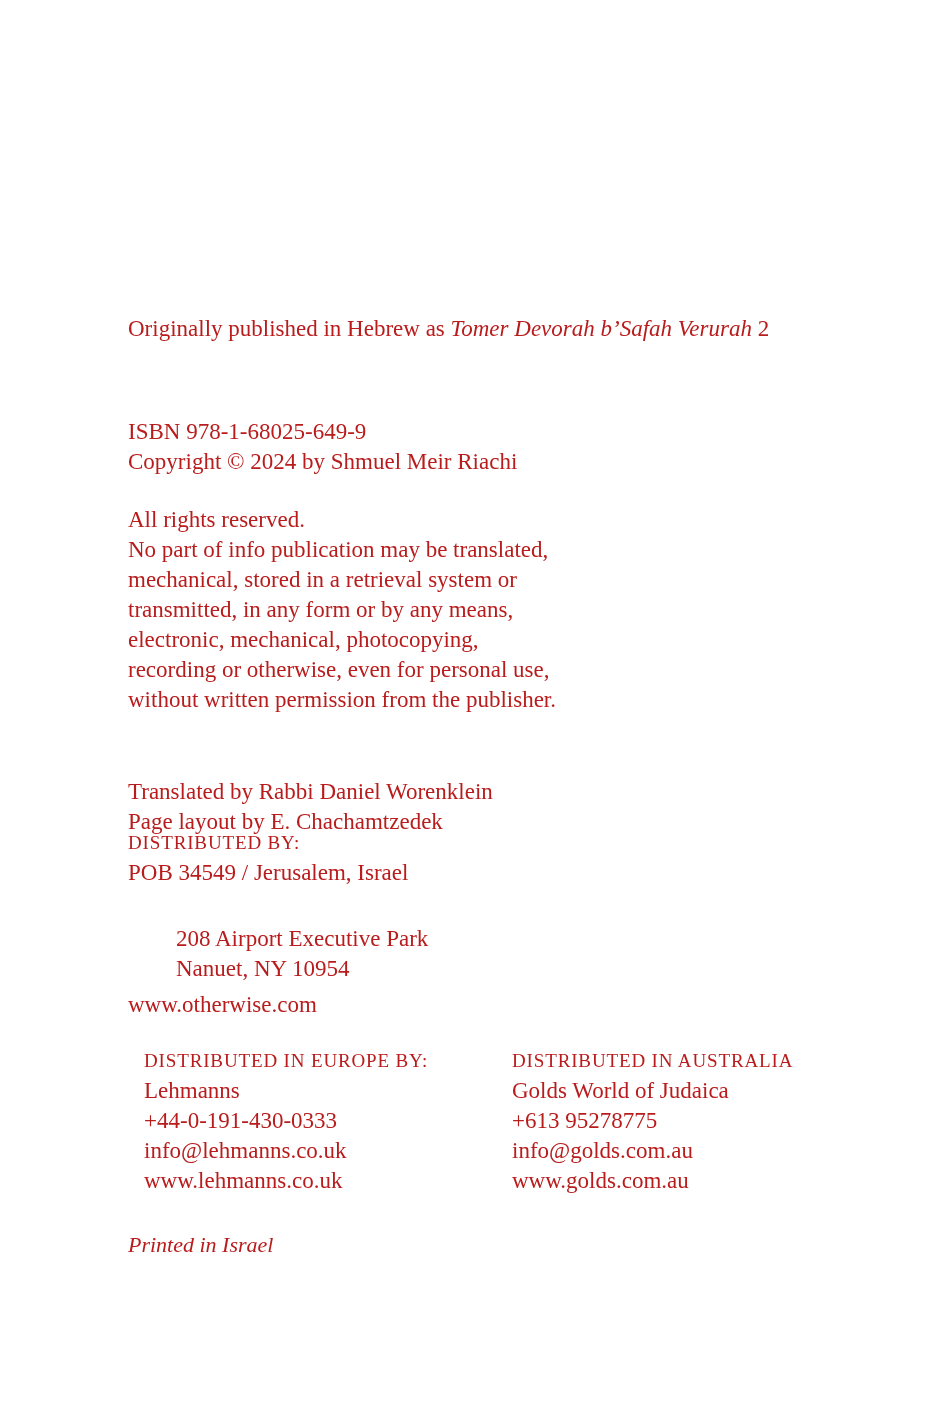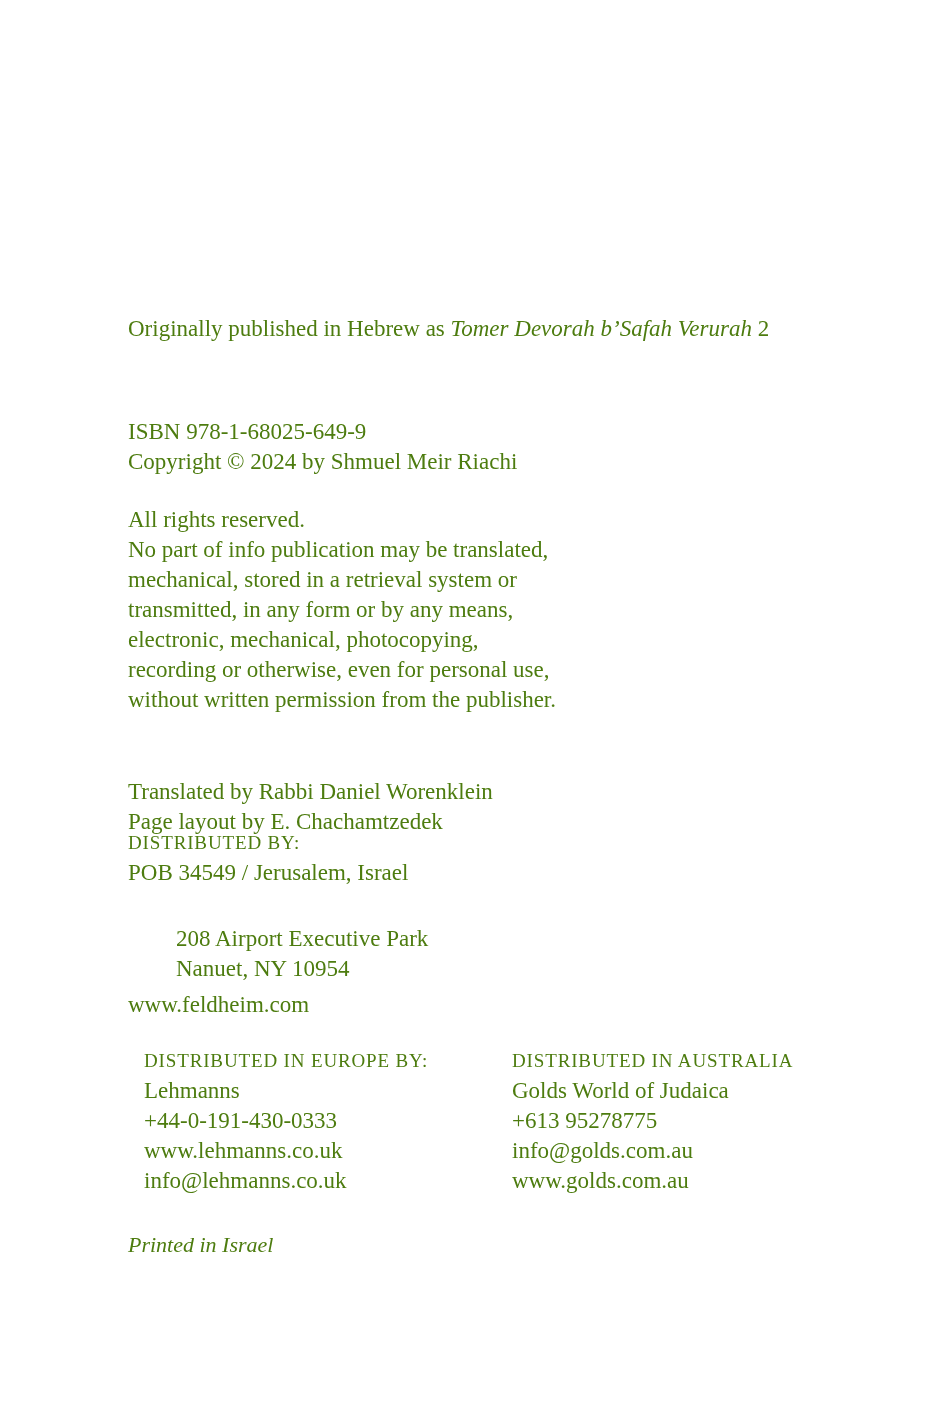--- a/index.html
+++ b/index.html
@@ -6,21 +6,21 @@
     margin: 0;
     padding: 0;
     background: #ffffff;
   }
   .page {
     position: relative;
     width: 793px;
     height: 1425px;
     background: #ffffff;
     font-family: "Liberation Serif", "DejaVu Serif", serif;
-    color: #4d7c0f;
+    color: #b91c1c;
     font-size: 23px;
     line-height: 30px;
     overflow: hidden;
   }
   .block {
     position: absolute;
     left: 128px;
     white-space: nowrap;
   }
   .caps-heading {
@@ -71,30 +71,30 @@
     <div class="caps-heading">DISTRIBUTED BY:</div>
     <div>POB 34549 / Jerusalem, Israel</div>
   </div>
 
   <div class="block" style="top: 924px; margin-left: 48px;">
     <div>208 Airport Executive Park</div>
     <div>Nanuet, NY 10954</div>
   </div>
 
   <div class="block" style="top: 990px;">
-    <div>www.feldheim.com</div>
+    <div>www.otherwise.com</div>
   </div>
 
   <div class="block cols" style="top: 1046px; margin-left: 16px;">
     <div class="col-left">
       <div class="caps-heading">DISTRIBUTED IN EUROPE BY:</div>
       <div>Lehmanns</div>
       <div>+44-0-191-430-0333</div>
+      <div>info@lehmanns.co.uk</div>
       <div>www.lehmanns.co.uk</div>
-      <div>info@lehmanns.co.uk</div>
     </div>
     <div class="col-right">
       <div class="caps-heading">DISTRIBUTED IN AUSTRALIA BY:</div>
       <div>Golds World of Judaica</div>
       <div>+613 95278775</div>
       <div>info@golds.com.au</div>
       <div>www.golds.com.au</div>
     </div>
   </div>
 

